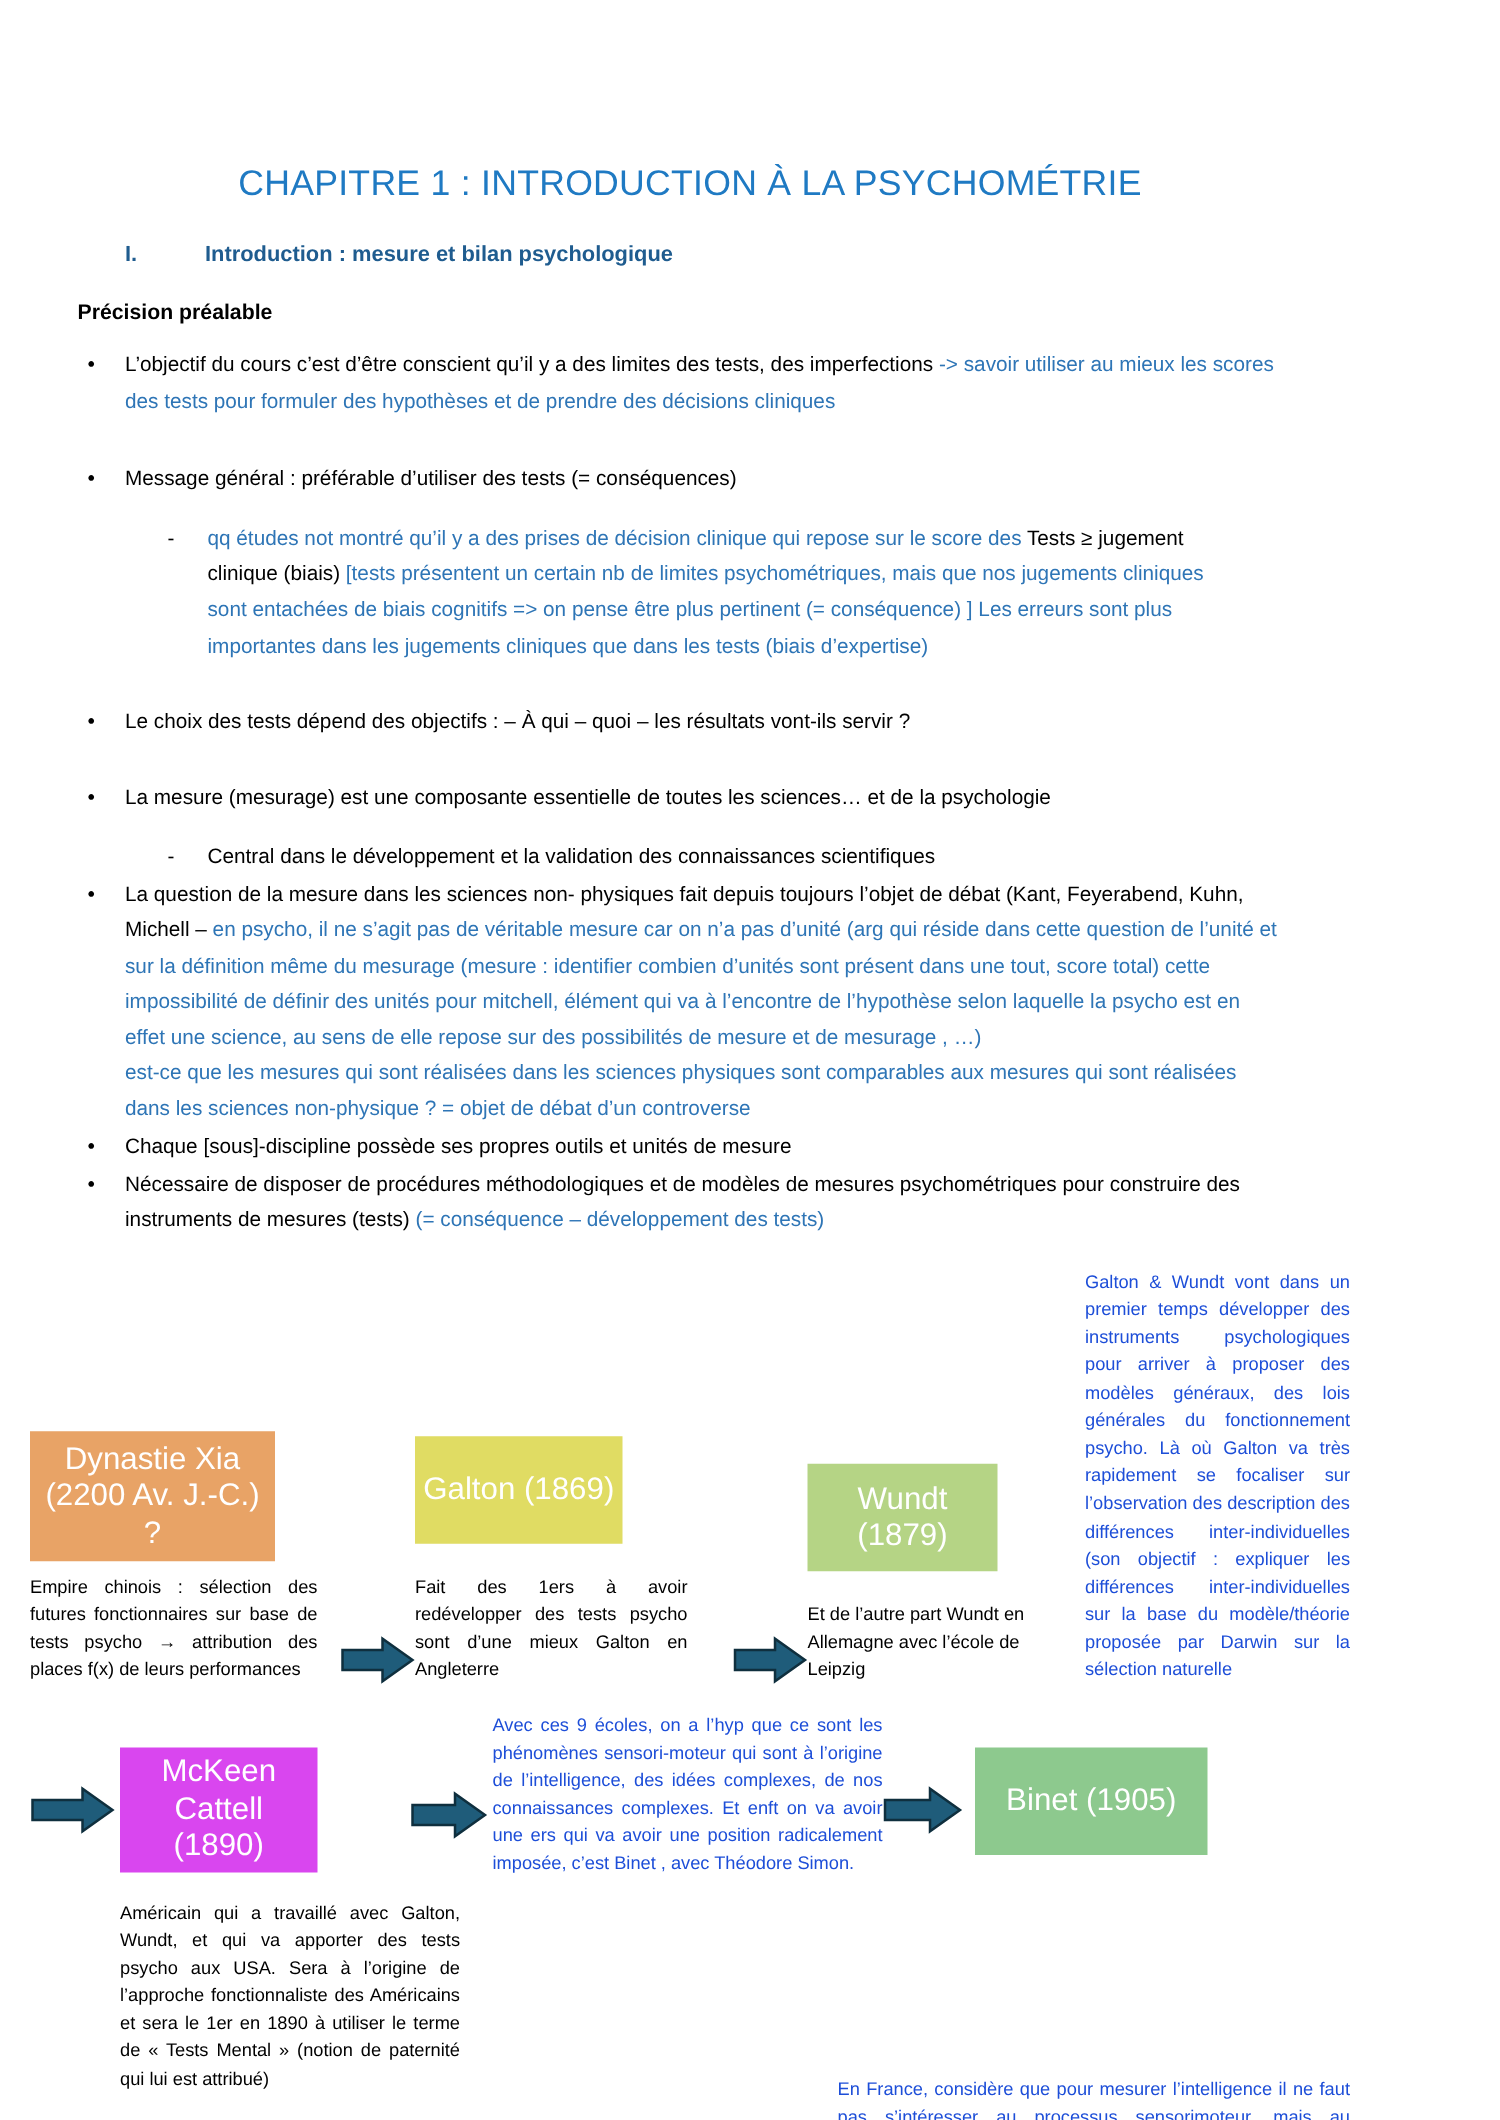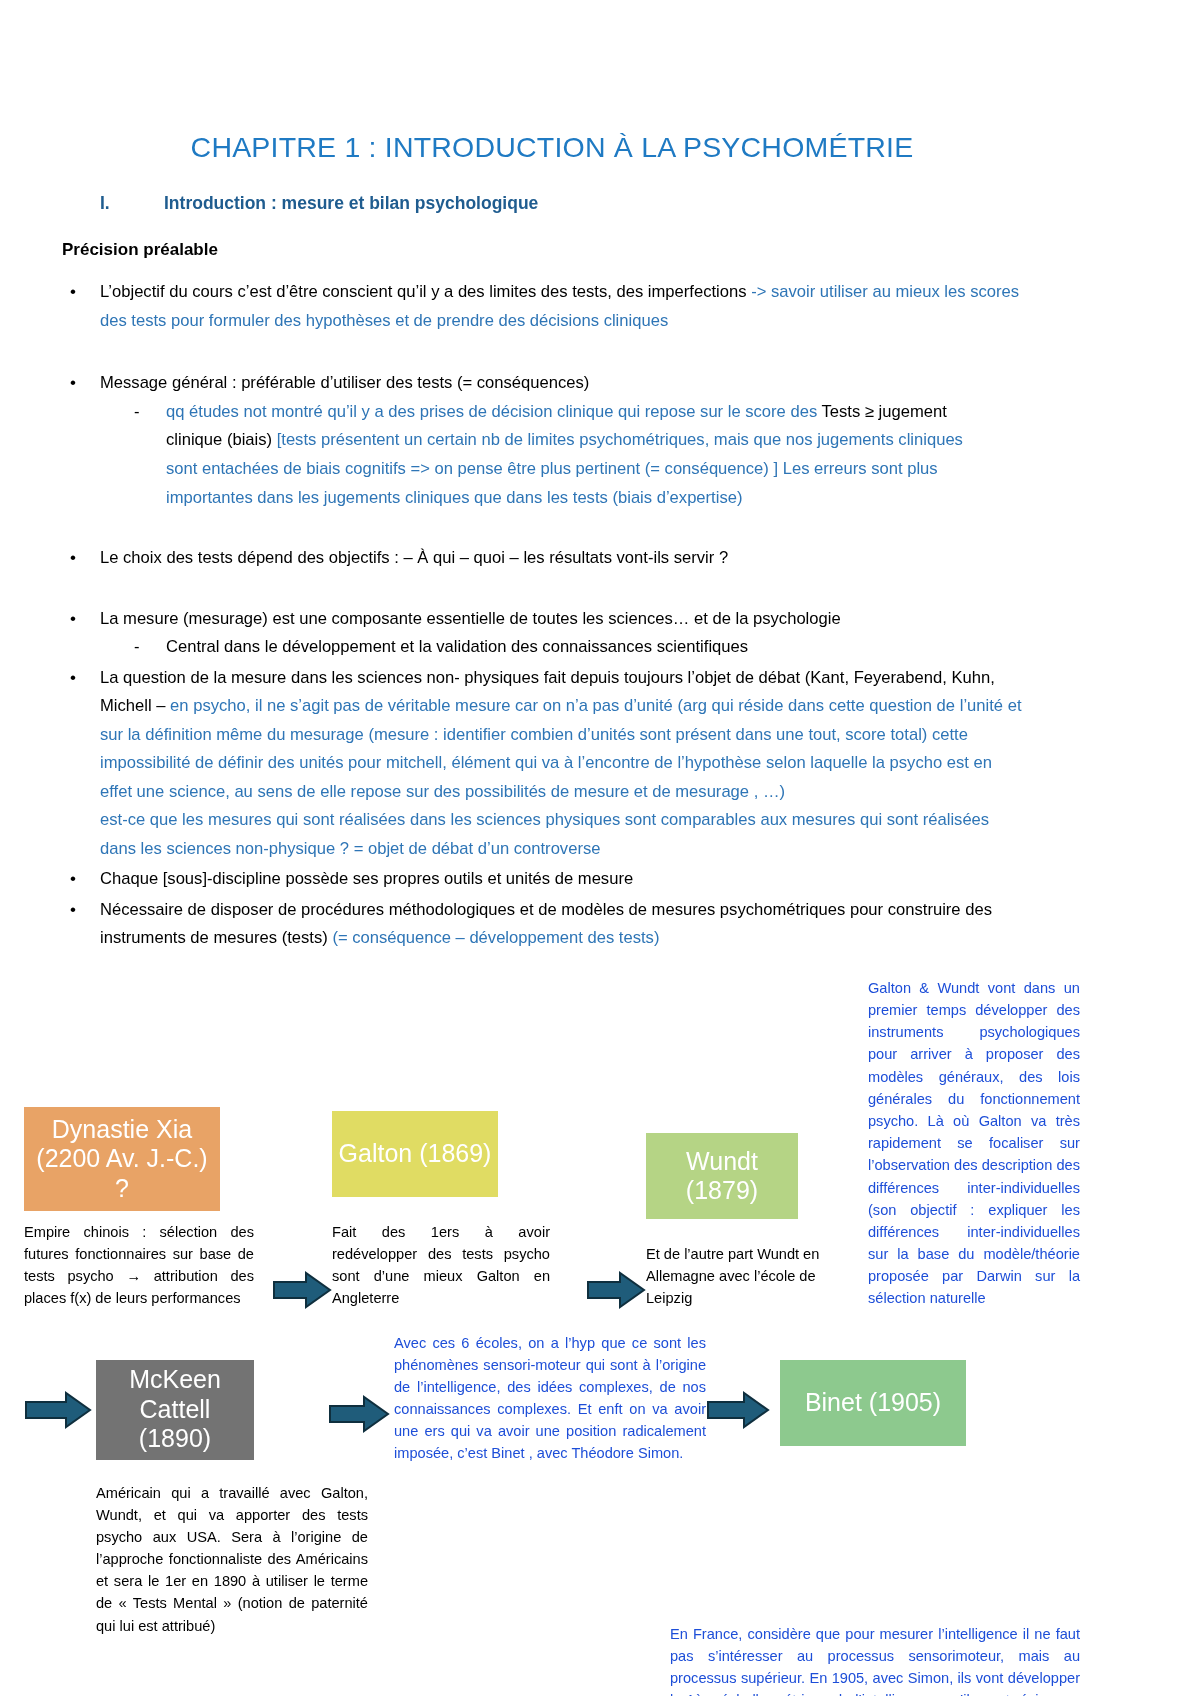--- a/index.html
+++ b/index.html
@@ -66,21 +66,21 @@
     left: 70px;
     top: -1px;
     font-size: 17px;
   }
   li.dash {
     position: relative;
     padding-left: 166px;
     padding-right: 118px;
     font-size: 16.6px;
     line-height: 1.72;
-    margin-top: 0;
+    margin-top: 19px;
   }
   li.dash::before {
     content: "-";
     position: absolute;
     left: 134px;
     top: 0;
     font-size: 16.6px;
   }
   li.tight { margin-top: 2px; }
   .blue { color: #2E75B6; }
@@ -103,21 +103,21 @@
     text-align: center;
     display: flex;
     flex-direction: column;
     align-items: center;
     justify-content: center;
     padding: 8px 6px;
   }
   .box-xia { background: #E8A366; width: 196px; height: 104px; }
   .box-galton { background: #E0DC63; width: 166px; height: 86px; }
   .box-wundt { background: #B5D485; width: 152px; height: 86px; }
-  .box-cattell { background: #737373; width: 158px; height: 100px; }
+  .box-cattell { background: #d946ef; width: 158px; height: 100px; }
   .box-binet { background: #8DC98E; width: 186px; height: 86px; }
 
   .arrow {
     width: 68px;
     height: 42px;
     position: relative;
     flex: none;
   }
   .arrow svg { display: block; }
 
@@ -259,21 +259,21 @@
 
       <div style="flex:none;width:66px;padding-top:66px;">
         <span class="arrow">
           <svg width="62" height="40" viewBox="0 0 62 40" aria-hidden="true">
             <polygon points="2,12 36,12 36,3 60,20 36,37 36,28 2,28" fill="#1F5C7A" stroke="#0F2F3E" stroke-width="2"></polygon>
           </svg>
         </span>
       </div>
 
       <div style="flex:none;width:312px;padding-top:4px;">
-        <div class="sidepara">Avec ces 6 écoles, on a l’hyp que ce sont les phénomènes sensori-moteur qui sont à l’origine de l’intelligence, des idées complexes, de nos connaissances complexes. Et enft on va avoir une ers qui va avoir une position radicalement imposée, c’est Binet , avec Théodore Simon.</div>
+        <div class="sidepara">Avec ces 9 écoles, on a l’hyp que ce sont les phénomènes sensori-moteur qui sont à l’origine de l’intelligence, des idées complexes, de nos connaissances complexes. Et enft on va avoir une ers qui va avoir une position radicalement imposée, c’est Binet , avec Théodore Simon.</div>
       </div>
 
       <div style="flex:none;width:68px;padding-top:62px;">
         <span class="arrow">
           <svg width="64" height="40" viewBox="0 0 64 40" aria-hidden="true">
             <polygon points="2,12 38,12 38,3 62,20 38,37 38,28 2,28" fill="#1F5C7A" stroke="#0F2F3E" stroke-width="2"></polygon>
           </svg>
         </span>
       </div>
 

